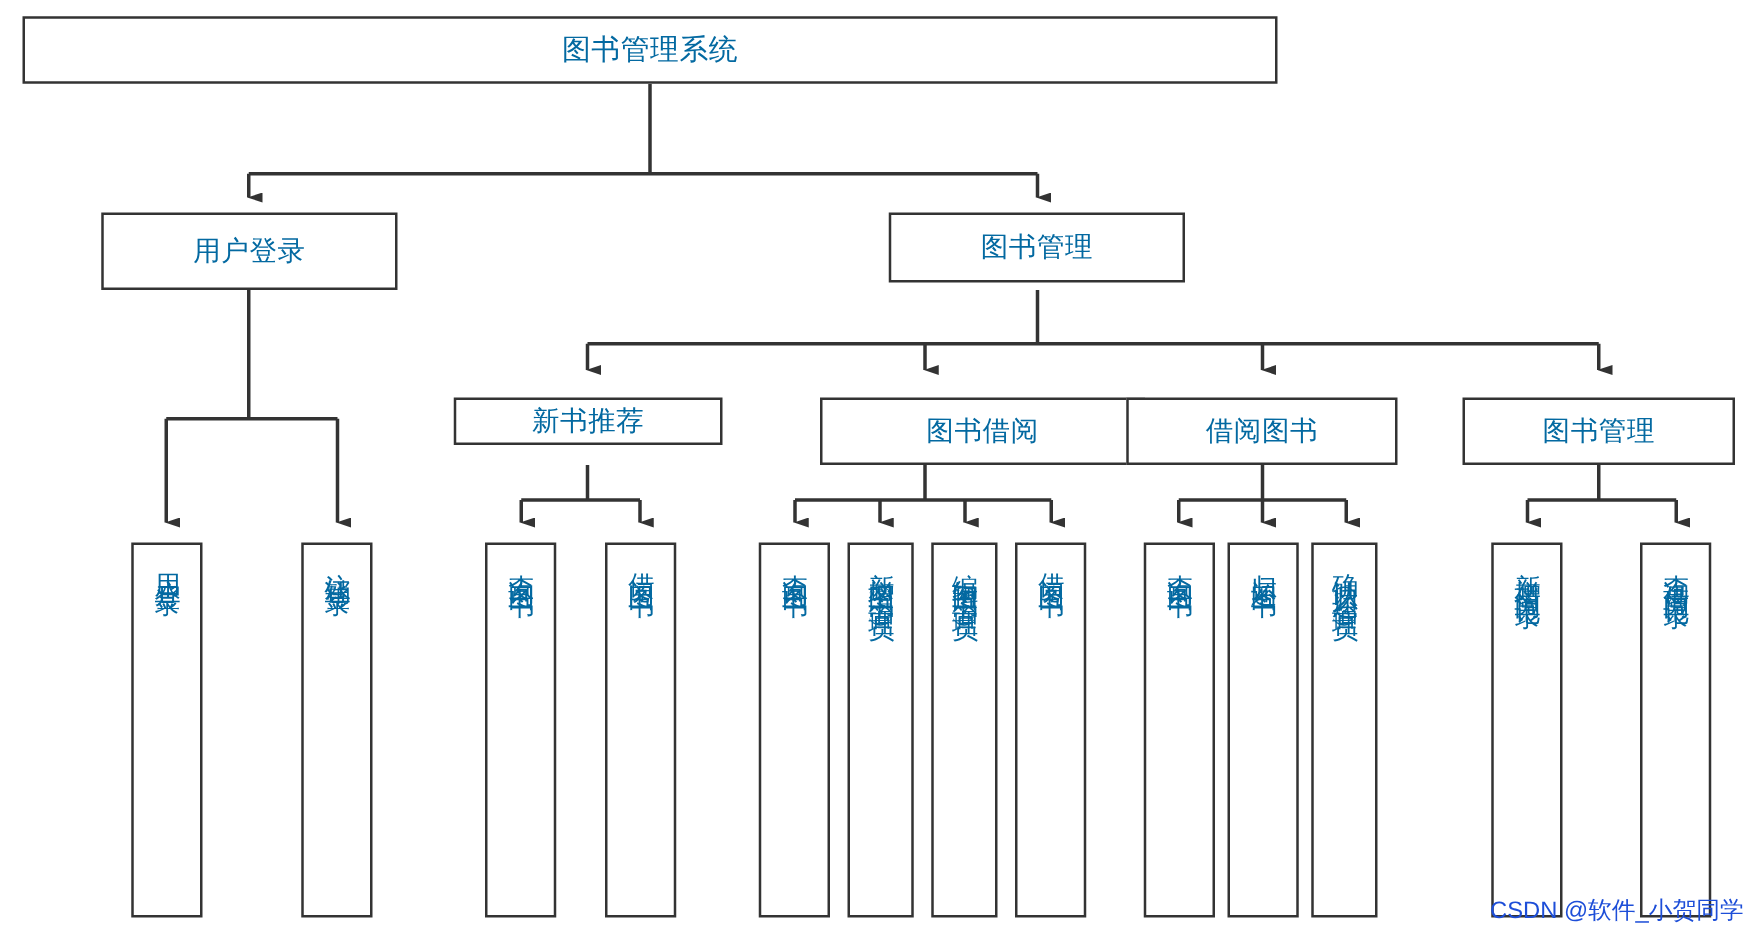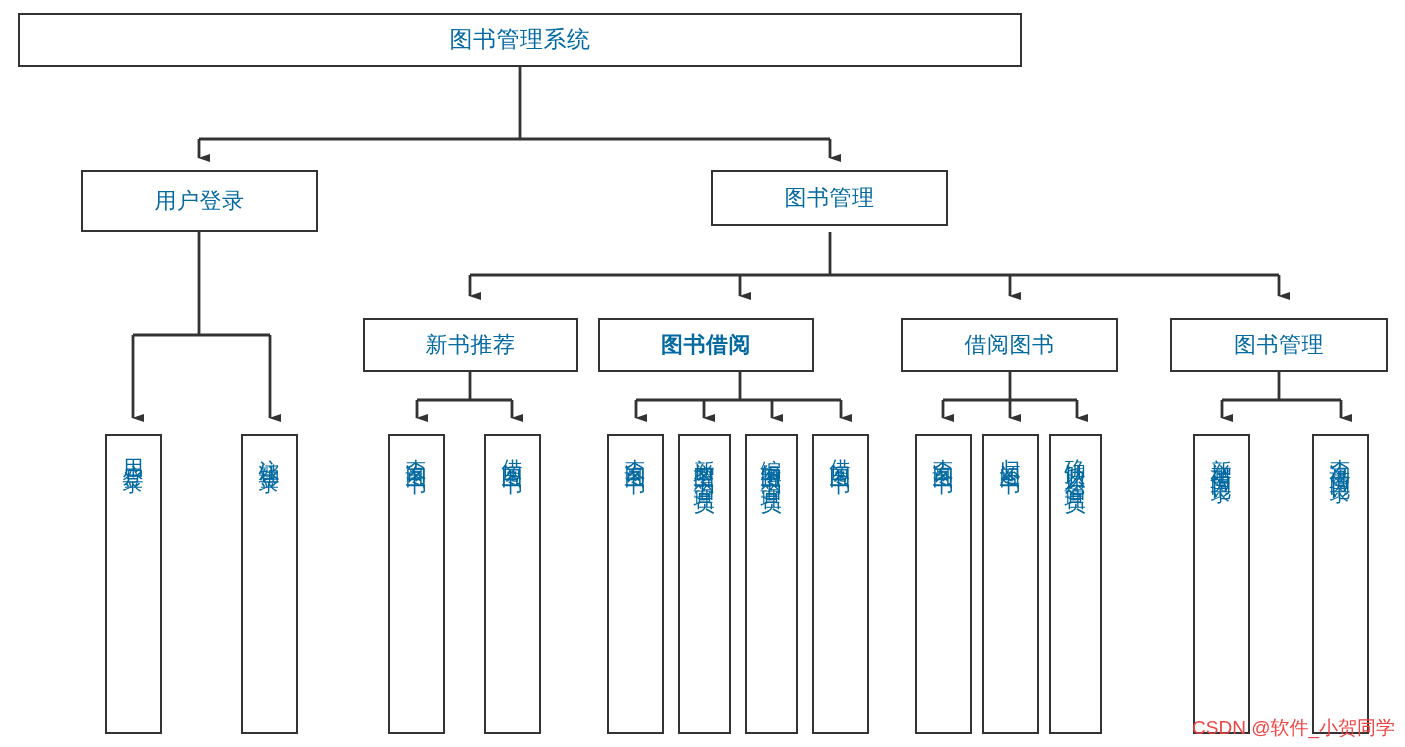--- a/index.html
+++ b/index.html
@@ -54,21 +54,21 @@
     font-size: 21px;
     letter-spacing: 5px;
     line-height: 1.0;
     white-space: nowrap;
   }
   .watermark {
     position: absolute;
     right: 10px;
     bottom: 6px;
     font-size: 19px;
-    color: #ef4444;
+    color: #1d4ed8;
     white-space: nowrap;
     pointer-events: none;
     text-align: center;
   }
 </style>
 </head>
 <body>
 
 <div id="diagram-root">
 
@@ -126,24 +126,24 @@
     <span class="node-label">图书管理系统</span>
   </div>
 
   <div class="node node-h" style="left:81px; top:170px; width:237px; height:62px;">
     <span class="node-label">用户登录</span>
   </div>
   <div class="node node-h" style="left:711px; top:170px; width:237px; height:56px;">
     <span class="node-label">图书管理</span>
   </div>
 
-  <div class="node node-h" style="left:363px; top:318px; width:215px; height:54px;">
+  <div class="node node-h" style="left:363px; top:318px; width:215px; height:38px;">
     <span class="node-label">新书推荐</span>
   </div>
-  <div class="node node-h" style="left:598px; top:318px; width:216px; height:54px;font-weight:bold;">
+  <div class="node node-h" style="left:656px; top:318px; width:260px; height:54px;">
     <span class="node-label">图书借阅</span>
   </div>
   <div class="node node-h" style="left:901px; top:318px; width:217px; height:54px;">
     <span class="node-label">借阅图书</span>
   </div>
   <div class="node node-h" style="left:1170px; top:318px; width:218px; height:54px;">
     <span class="node-label">图书管理</span>
   </div>
 
   <div class="node node-v" style="left:105px; top:434px; width:57px; height:300px;">

